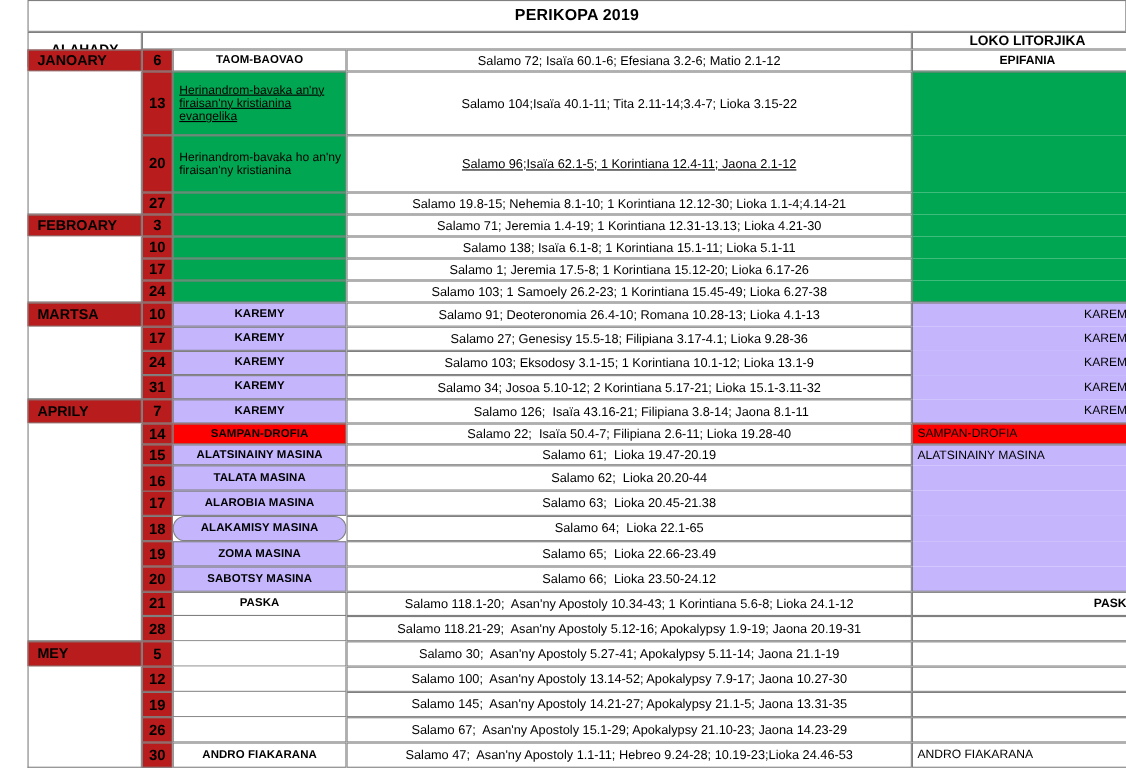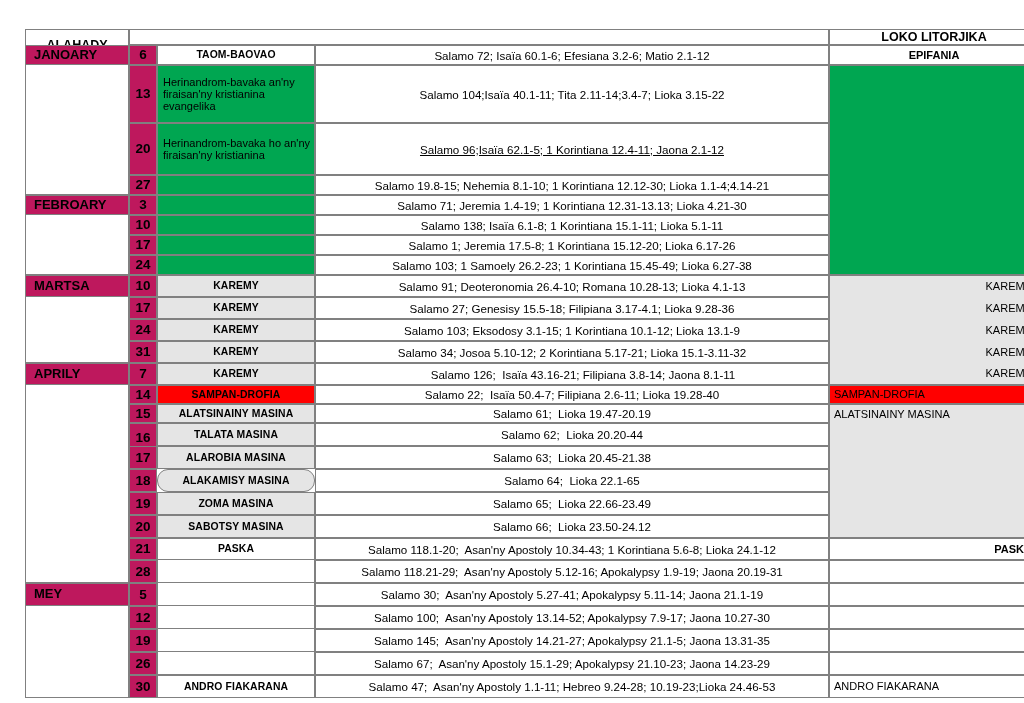--- a/index.html
+++ b/index.html
@@ -30,23 +30,23 @@
   }
   .cell.wrap { white-space: normal; }
   .c-center { justify-content: center; text-align: center; }
   .c-left   { justify-content: flex-start; text-align: left; padding-left: 4px; }
   .c-right  { justify-content: flex-end; text-align: right; padding-right: 6px; }
 
   .bold { font-weight: bold; }
 
   
   .f-white  { background: #ffffff; }
-  .f-yellow { background: #be185d; }
+  .f-yellow { background: #b91c1c; }
   .f-green  { background: #00a651; }
-  .f-purple { background: #e5e5e5; }
+  .f-purple { background: #c4b5fd; }
   .f-red    { background: #ff0000; }
 
   
   #title-cell {
     font-size: 14.5px;
     font-weight: bold;
     letter-spacing: .2px;
   }
   .hdr-label {
     font-size: 12.5px;
@@ -82,34 +82,35 @@
     font-size: 11px;
     font-weight: normal;
   }
   .season-cell.bold { font-weight: bold; }
 </style>
 </head>
 <body>
 
 <div id="page">
 
+  <div class="cell c-center" id="title-cell" style="left:25px; top:0px; width:999px; height:29px;">PERIKOPA 2019</div>
 
   <div class="cell c-center hdr-label f-white" style="left:25px; top:29px; width:104px; height:32px;">ALAHADY</div>
 
   <div class="cell f-white" style="left:129px; top:29px; width:700px; height:16px;"></div>
 
   <div class="cell c-center hdr-label f-white" style="left:829px; top:29px; width:210px; height:16px;">LOKO LITORJIKA</div>
 
   <div id="rows-root">
       <div class="cell c-center day-cell f-yellow" style="left:129px; top:45px; width:28px; height:20px;">6</div>
       <div class="cell event-cell f-white c-center" style="left:157px; top:45px; width:158px; height:20px;">TAOM-BAOVAO</div>
       <div class="cell c-center read-cell f-white" style="left:315px; top:45px; width:514px; height:20px;">Salamo 72; Isaïa 60.1-6; Efesiana 3.2-6; Matio 2.1-12</div>
       <div class="cell season-cell c-center f-white bold" style="left:829px; top:45px; width:210px; height:20px;">EPIFANIA</div>
       <div class="cell c-center day-cell f-yellow" style="left:129px; top:65px; width:28px; height:58px;">13</div>
-      <div class="cell wrap event-cell longtext c-left f-green" style="left:157px; top:65px; width:158px; height:58px;">Herinandrom-bavaka an'ny firaisan'ny kristianina evangelika</div>
+      <div class="cell wrap event-cell longtext c-left f-green" style="left:157px; top:65px; width:158px; height:58px;text-decoration:underline;">Herinandrom-bavaka an'ny firaisan'ny kristianina evangelika</div>
       <div class="cell c-center read-cell f-white" style="left:315px; top:65px; width:514px; height:58px;">Salamo 104;Isaïa 40.1-11; Tita 2.11-14;3.4-7; Lioka 3.15-22</div>
       <div class="cell season-cell c-right f-green" style="left: 829px; top: 65px; width: 210px; height: 58px; border-bottom: none;"></div>
       <div class="cell c-center day-cell f-yellow" style="left:129px; top:123px; width:28px; height:52px;">20</div>
       <div class="cell wrap event-cell longtext c-left f-green" style="left:157px; top:123px; width:158px; height:52px;">Herinandrom-bavaka ho an'ny firaisan'ny kristianina</div>
       <div class="cell c-center read-cell f-white" style="left:315px; top:123px; width:514px; height:52px;text-decoration:underline;">Salamo 96;Isaïa 62.1-5; 1 Korintiana 12.4-11; Jaona 2.1-12</div>
       <div class="cell season-cell c-right f-green" style="left: 829px; top: 123px; width: 210px; height: 52px; border-top: none; border-bottom: none;"></div>
       <div class="cell c-center day-cell f-yellow" style="left:129px; top:175px; width:28px; height:20px;">27</div>
       <div class="cell event-cell f-green c-center" style="left:157px; top:175px; width:158px; height:20px;"></div>
       <div class="cell c-center read-cell f-white" style="left:315px; top:175px; width:514px; height:20px;">Salamo 19.8-15; Nehemia 8.1-10; 1 Korintiana 12.12-30; Lioka 1.1-4;4.14-21</div>
       <div class="cell season-cell c-right f-green" style="left: 829px; top: 175px; width: 210px; height: 20px; border-top: none; border-bottom: none;"></div>

